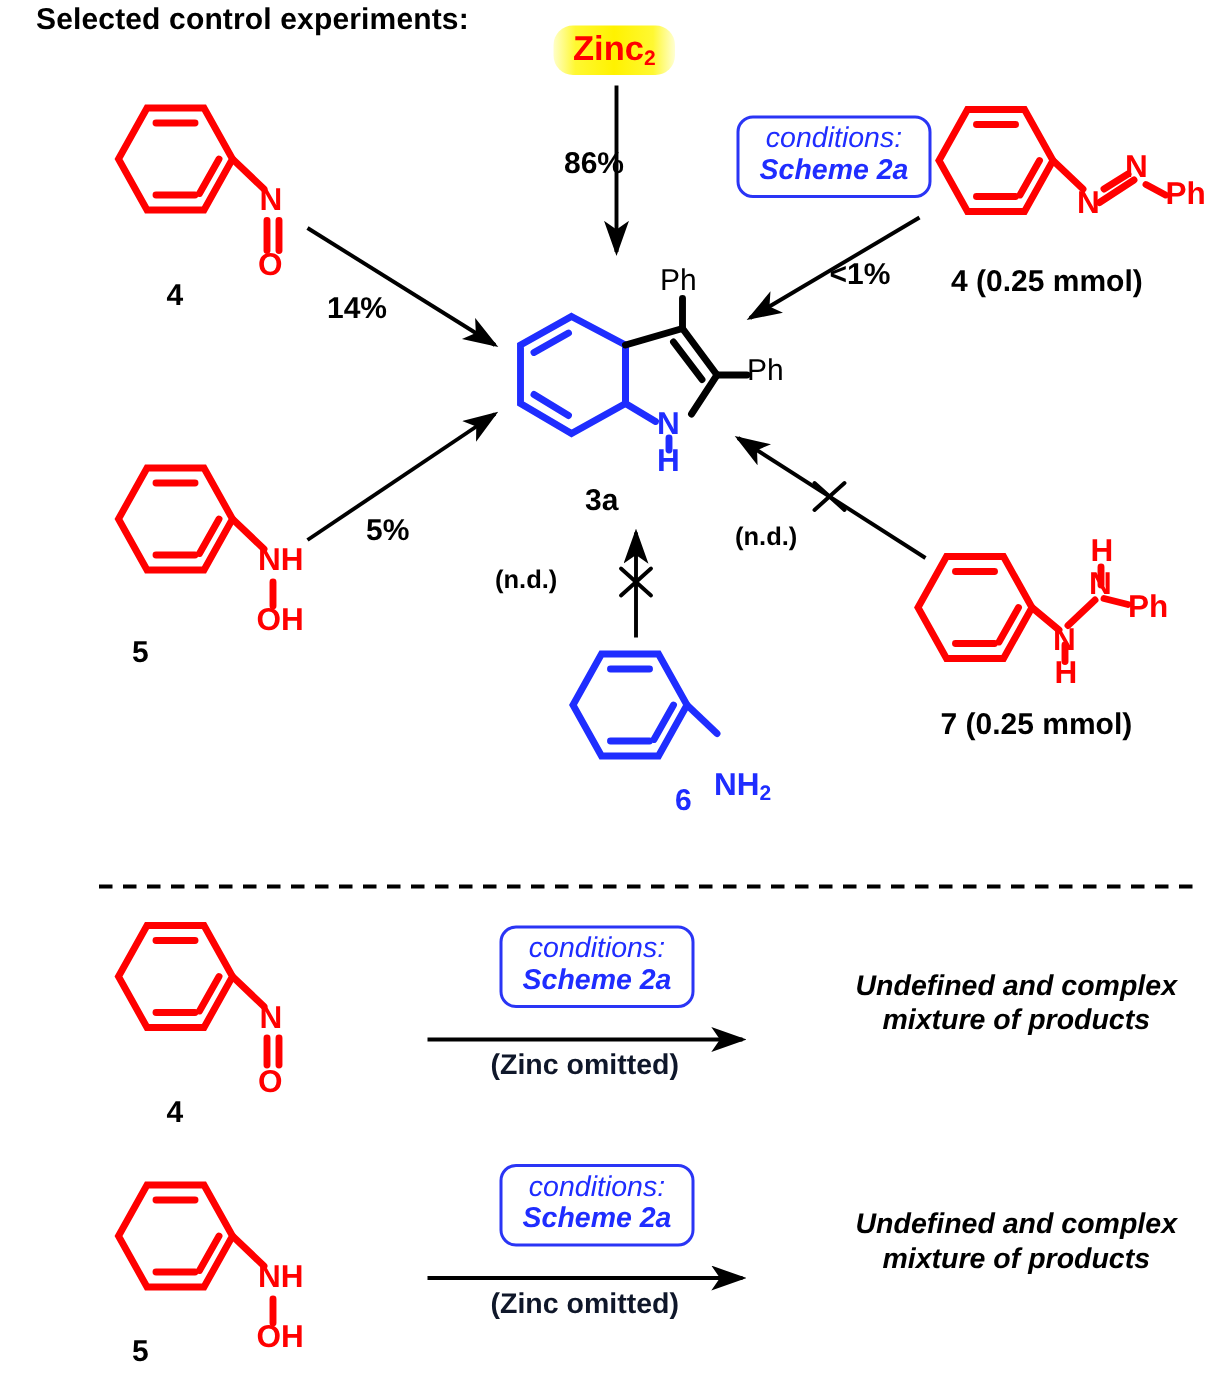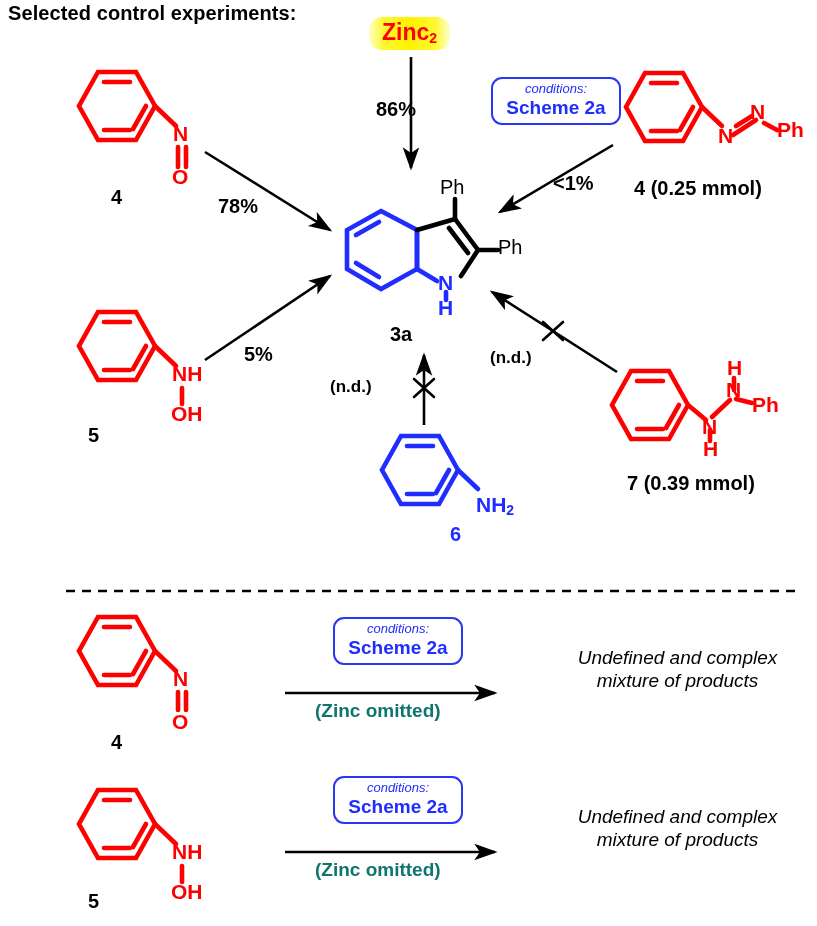--- a/index.html
+++ b/index.html
@@ -1,20 +1,20 @@
 <!DOCTYPE html>
 <html><head>
 <meta charset="utf-8">
 <style>
   html,body{margin:0;padding:0;background:#fff;}
   body{
     width:817px;height:926px;position:relative;overflow:hidden;
     font-family:"Liberation Sans", sans-serif;color:#000;
   }
-  .abs{position:absolute;}
+  .abs{position:absolute;margin-left:16px;}
   #title{
     left:8px;top:2px;font-size:20px;font-weight:bold;letter-spacing:.1px;
   }
   svg.layer{position:absolute;left:0;top:0;width:817px;height:926px;pointer-events:none;}
   .lbl{position:absolute;font-weight:bold;font-size:20px;white-space:nowrap;}
   .cmpd-num{position:absolute;font-weight:bold;font-size:20px;}
   .atom{position:absolute;font-weight:bold;font-size:21px;white-space:nowrap;}
   .atom.red{color:#FF0000;}
   .atom.blue{color:#1F2DFF;}
   .atom.black{color:#000;}
@@ -23,24 +23,24 @@
     position:absolute;font-weight:bold;font-size:23px;color:#FF0000;
     padding:3px 13px 4px 13px;border-radius:13px;
     background:linear-gradient(90deg,#FFFFC8 0%, #FFF832 18%, #FFF200 50%, #FFF832 82%, #FFFFD2 100%);
     line-height:1.05;
   }
   .condbox{
     position:absolute;border:2px solid #2A35F5;border-radius:11px;
     color:#1F2DFF;text-align:center;padding:3px 10px 5px 10px;line-height:1.12;
     background:#fff;
   }
-  .condbox .c1{font-style:italic;font-size:13px;}
-  .condbox .c2{font-weight:bold;font-size:19px;}
-  .zinc{position:absolute;color:#0f766e;font-weight:bold;font-size:19px;white-space:nowrap;}
-  .prodtxt{position:absolute;font-style:italic;font-size:19px;text-align:center;line-height:1.2;white-space:pre-line;}
+  .condbox .c1{font-style:italic;font-size:19px;}
+  .condbox .c2{font-style:italic;font-weight:bold;font-size:19px;}
+  .zinc{position:absolute;color:#0f172a;font-weight:bold;font-size:19px;white-space:nowrap;margin-left:12px;}
+  .prodtxt{position:absolute;font-style:italic;font-size:19px;text-align:center;line-height:1.2;white-space:pre-line;font-weight:bold;}
   .nd{position:absolute;font-weight:bold;font-size:17px;}
 </style>
 </head>
 <body>
 
 <div class="abs" id="title">Selected control experiments:</div>
 
 <svg class="layer" viewBox="0 0 817 926">
   <defs>
     <marker id="arrowBlack" markerWidth="9" markerHeight="9" refX="8" refY="3.2" orient="auto">
@@ -167,43 +167,43 @@
 <div class="phnno2" style="left:369px;top:17px;">
   <span>Zinc</span><span class="sub">2</span>
 </div>
 
 <div class="condbox" style="left:491px;top:77px;width:106px;">
   <div class="c1">conditions:</div>
   <div class="c2">Scheme 2a</div>
 </div>
 
 <div class="lbl" style="left:376px;top:98px;">86%</div>
-<div class="lbl" style="left:218px;top:195px;">78%</div>
+<div class="lbl" style="left:218px;top:195px;">14%</div>
 <div class="lbl" style="left:244px;top:343px;">5%</div>
 <div class="lbl" style="left:553px;top:172px;">&lt;1%</div>
 <div class="nd" style="left:490px;top:348px;">(n.d.)</div>
 <div class="nd" style="left:330px;top:377px;">(n.d.)</div>
 
 <div class="atom red" style="left:173px;top:122px;">N</div>
 <div class="atom red" style="left:172px;top:165px;">O</div>
 <div class="cmpd-num" style="left:111px;top:186px;">4</div>
 
 <div class="atom red" style="left:172px;top:362px;">NH</div>
 <div class="atom red" style="left:171px;top:402px;">OH</div>
 <div class="cmpd-num" style="left:88px;top:424px;">5</div>
 
-<div class="atom blue" style="left:476px;top:493px;"><span>NH</span><span class="sub">2</span></div>
+<div class="atom blue" style="left:476px;top:512px;"><span>NH</span><span class="sub">2</span></div>
 <div class="cmpd-num" style="left:450px;top:523px;color:#1F2DFF;">6</div>
 
 <div class="atom red" style="left:702px;top:415px;">N</div>
 <div class="atom red" style="left:703px;top:437px;">H</div>
 <div class="atom red" style="left:726px;top:378px;">N</div>
 <div class="atom red" style="left:727px;top:356px;">H</div>
 <div class="atom red" style="left:752px;top:393px;">Ph</div>
-<div class="cmpd-num" style="left:627px;top:472px;">7 (0.39 mmol)</div>
+<div class="cmpd-num" style="left:627px;top:472px;">7 (0.25 mmol)</div>
 
 <div class="atom red" style="left:718px;top:124px;">N</div>
 <div class="atom red" style="left:750px;top:100px;">N</div>
 <div class="atom red" style="left:777px;top:118px;">Ph</div>
 <div class="cmpd-num" style="left:634px;top:177px;">4 (0.25 mmol)</div>
 
 <div class="atom black" style="left:440px;top:176px;font-weight:normal;font-size:20px;">Ph</div>
 <div class="atom black" style="left:498px;top:236px;font-weight:normal;font-size:20px;">Ph</div>
 <div class="atom blue" style="left:438px;top:271px;">N</div>
 <div class="atom blue" style="left:438px;top:296px;">H</div>

